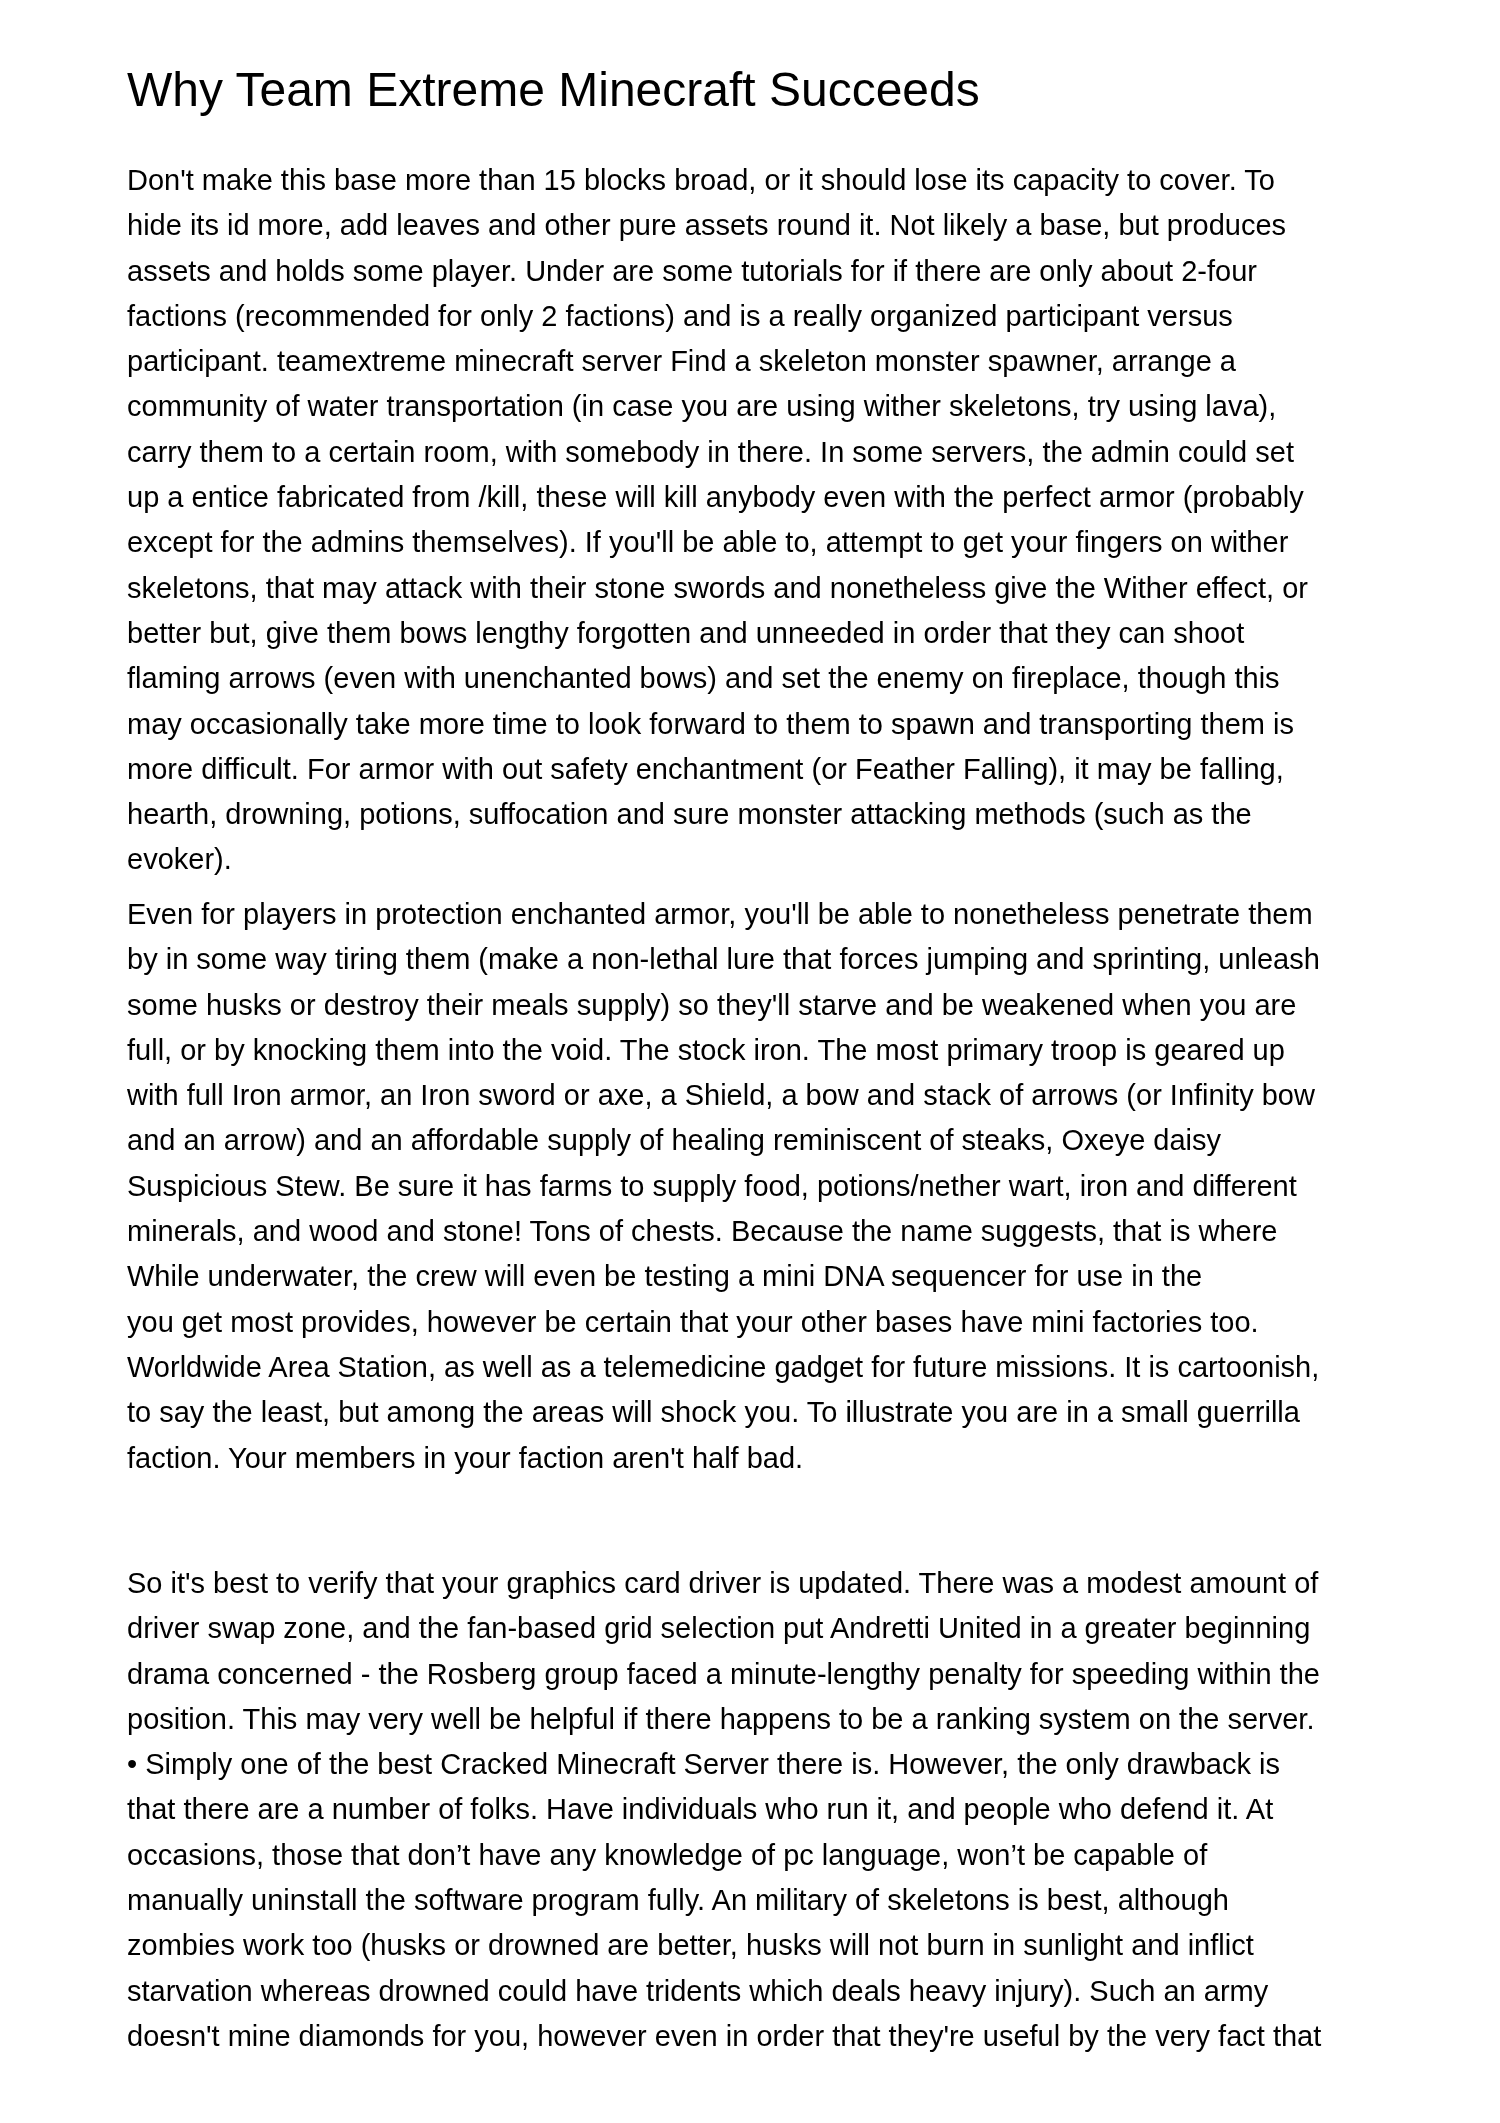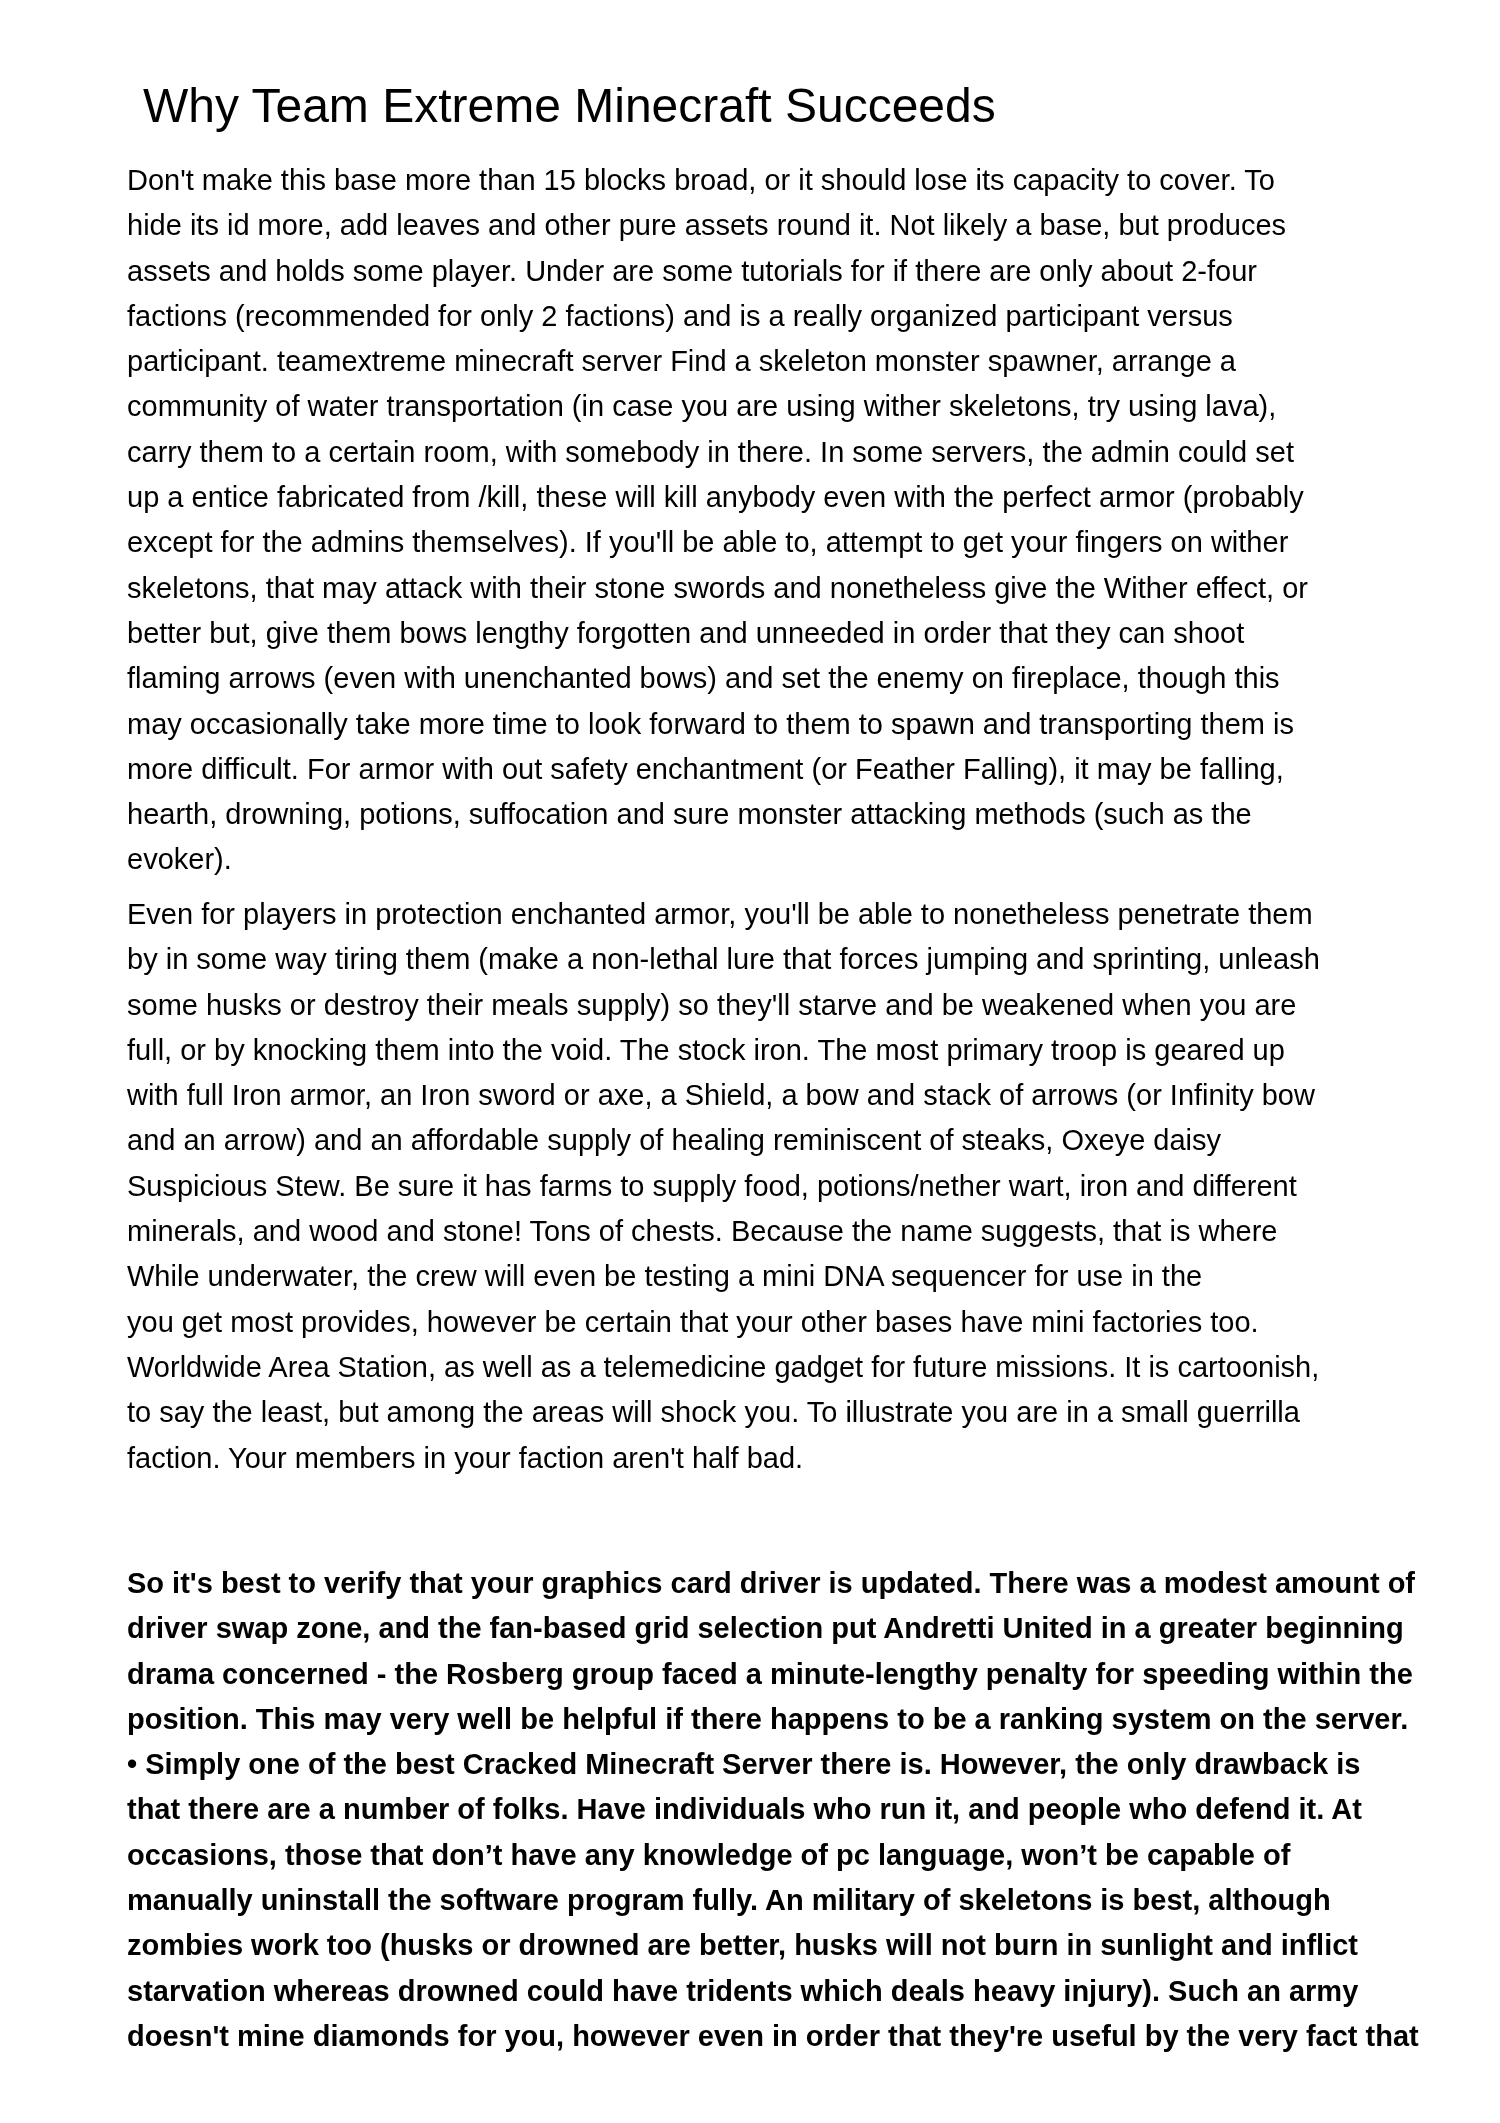--- a/index.html
+++ b/index.html
@@ -18,42 +18,42 @@
     .page {
       position: absolute;
       left: 127px;
       top: 0;
       width: 1260px;
     }
     .title {
       position: absolute;
       left: 0;
       top: 62px;
-      margin: 16px;
+      margin: 0;
       font-size: 48px;
       font-weight: normal;
       line-height: 56px;
       white-space: nowrap;
       letter-spacing: 0;
     }
     .para {
       position: absolute;
       left: 0;
       margin: 0;
       font-size: 29px;
       line-height: 45.3px;
     }
     .line {
       display: block;
       white-space: nowrap;
       height: 45.3px;
     }
     #para-1 { top: 158px; }
     #para-2 { top: 892px; }
-    #para-3 { top: 1561px; font-weight: bold; }
+    #para-3 { top: 1561px; }
   </style>
 </head>
 <body>
 
 <div class="page">
   <h1 class="title">Why Team Extreme Minecraft Succeeds</h1>
 
   <p class="para" id="para-1">
     <span class="line">Don't make this base more than 15 blocks broad, or it should lose its capacity to cover. To</span>
     <span class="line">hide its id more, add leaves and other pure assets round it. Not likely a base, but produces</span>

